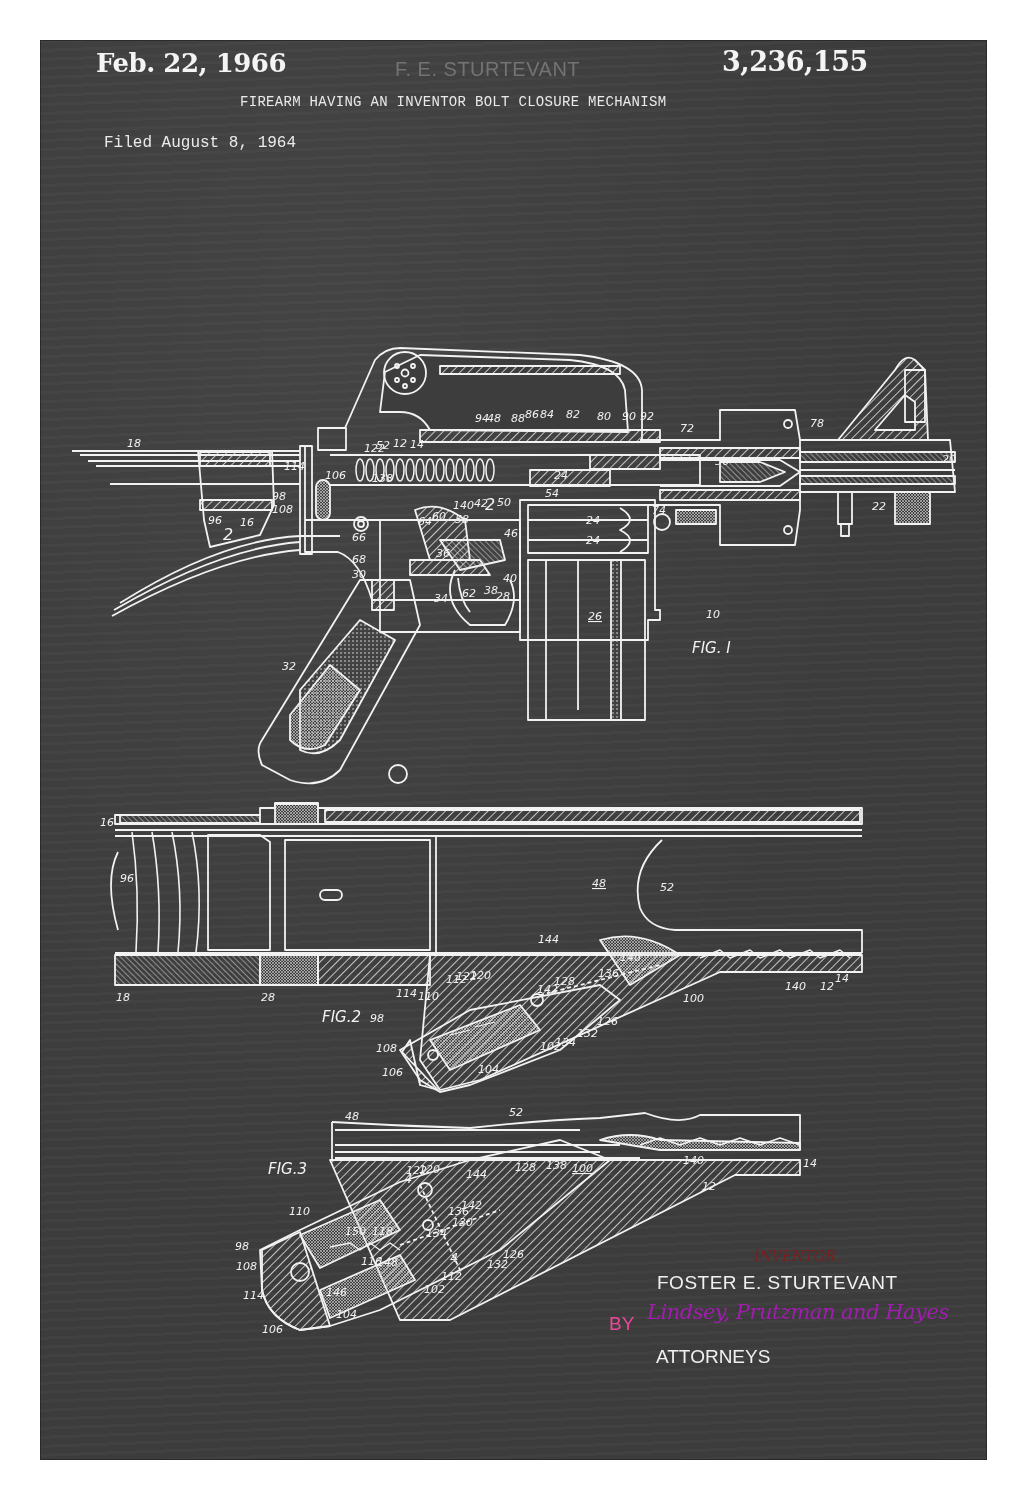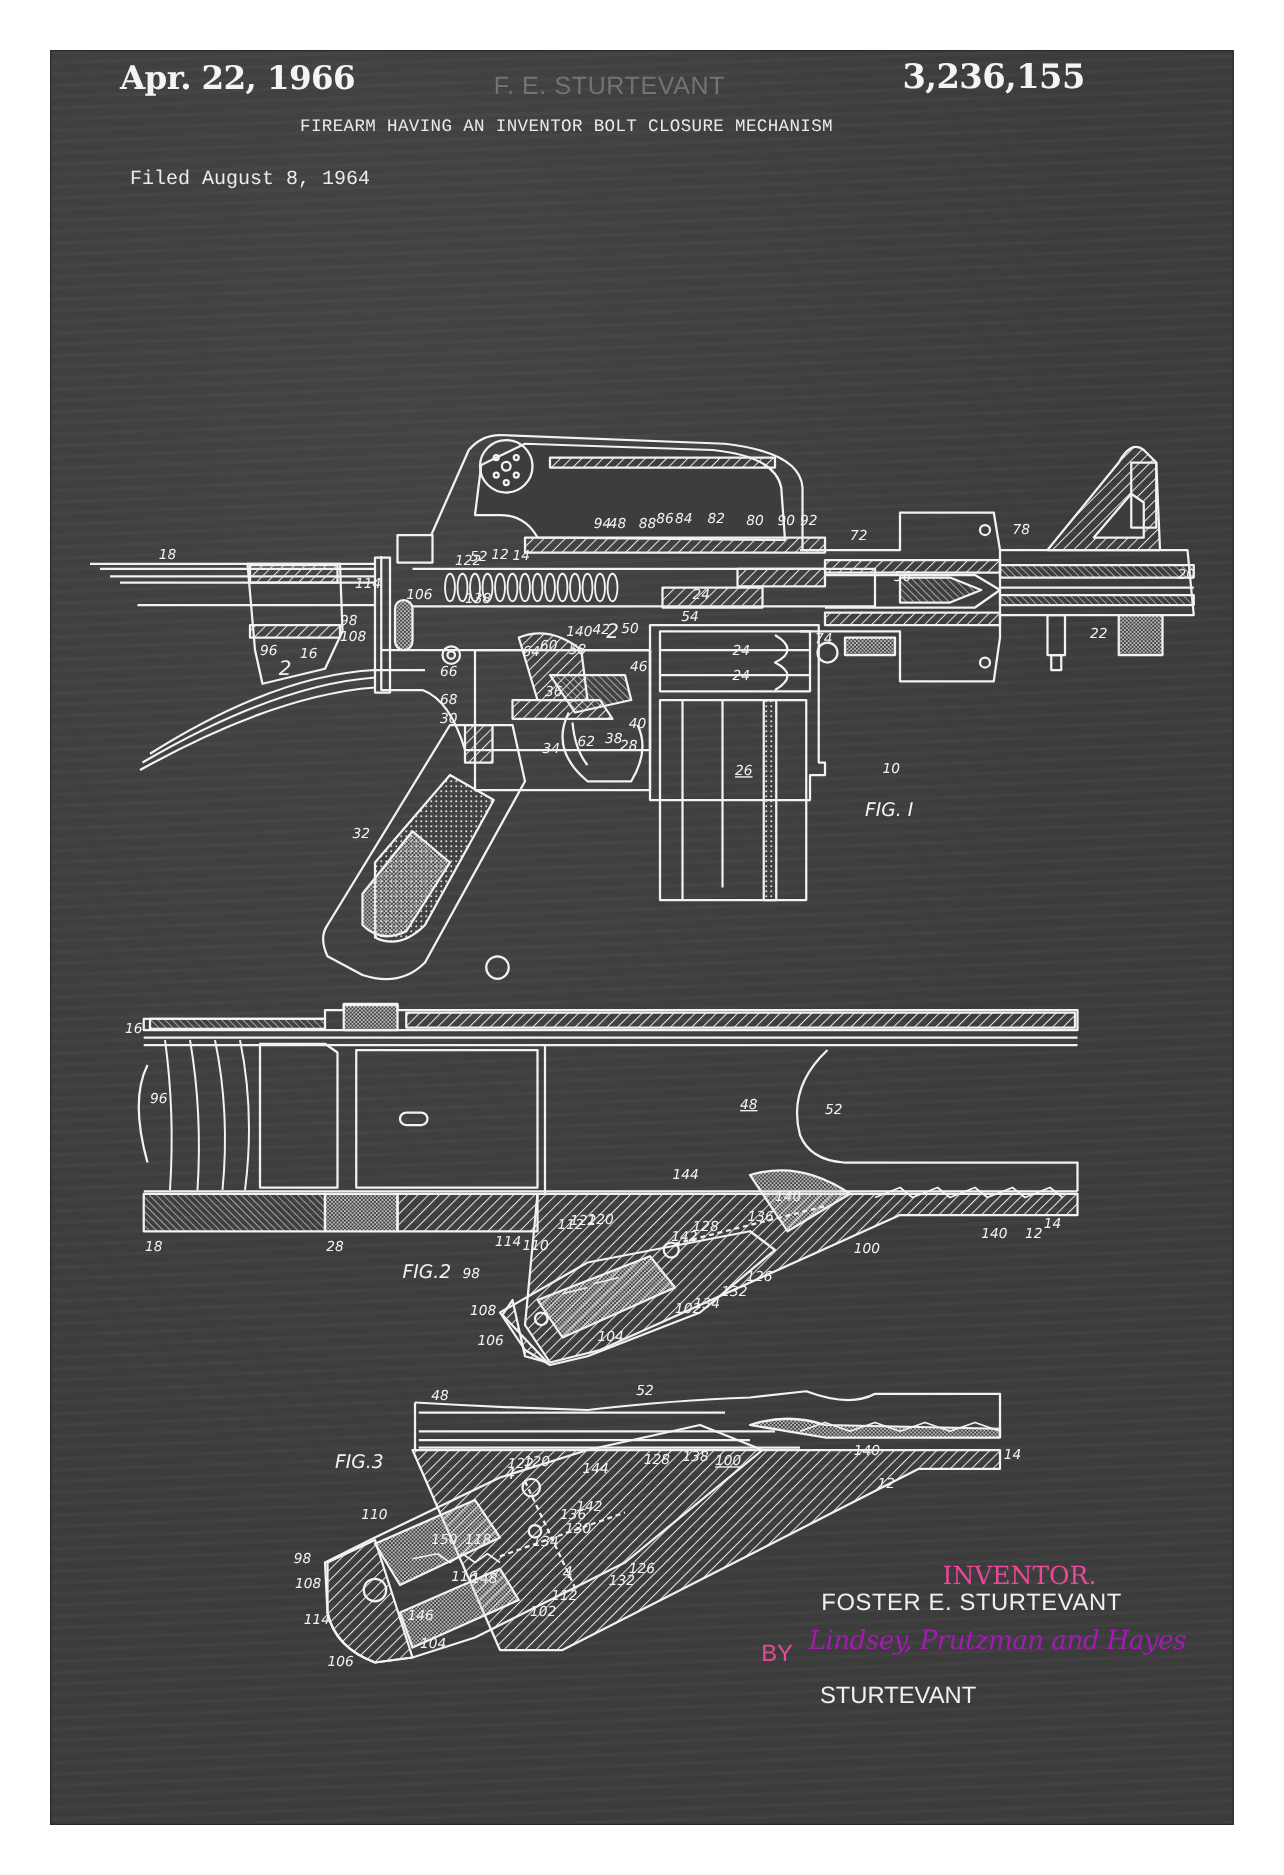--- a/index.html
+++ b/index.html
@@ -12,33 +12,33 @@
     box-shadow: inset 0 0 0 1px #2a2a2a;}
   .serif{font-family:"DejaVu Serif","Liberation Serif",serif;}
   .mono{font-family:"Liberation Mono","DejaVu Sans Mono",monospace;}
   .sans{font-family:"Liberation Sans","DejaVu Sans",sans-serif;}
   .hdr-date{position:absolute;left:96px;top:48px;color:#f4f4f4;font-size:26px;font-weight:bold;letter-spacing:-0.5px;}
   .hdr-inventor{position:absolute;left:395px;top:58px;color:#737373;font-size:20px;letter-spacing:0.5px;}
   .hdr-number{position:absolute;left:722px;top:46px;color:#f4f4f4;font-size:27px;font-weight:bold;letter-spacing:-0.5px;}
   .hdr-title{position:absolute;left:240px;top:94px;color:#eaeaea;font-size:14px;letter-spacing:0.3px;}
   .hdr-filed{position:absolute;left:104px;top:134px;color:#eaeaea;font-size:16px;}
   .drawing{position:absolute;left:0;top:0;}
-  .sig-inventor-label{position:absolute;left:754px;top:1248px;color:#ec4899;font-size:20px;}
+  .sig-inventor-label{position:absolute;left:754px;top:1248px;color:#7f1d1d;font-size:14px;font-style:italic;}
   .sig-inventor-name{position:absolute;left:642px;top:1272px;color:#f0f0f0;font-size:19px;letter-spacing:0.5px;margin-left:15px;}
   .sig-by{position:absolute;left:609px;top:1313px;color:#ec4899;font-size:19px;}
   .sig-script{position:absolute;left:647px;top:1300px;color:#a21caf;font-size:21px;font-style:italic;font-family:"DejaVu Serif","Liberation Serif",serif;letter-spacing:-0.5px;}
   .sig-attorneys{position:absolute;left:656px;top:1346px;color:#f0f0f0;font-size:19px;}
   .lbl{fill:#f2f2f2;font-family:"DejaVu Sans","Liberation Sans",sans-serif;font-style:italic;}
 </style>
 </head>
 <body>
 
 <div class="panel"></div>
 
-<div class="hdr-date serif">Apr. 22, 1966</div>
+<div class="hdr-date serif">Feb. 22, 1966</div>
 <div class="hdr-inventor sans">F. E. STURTEVANT</div>
 <div class="hdr-number serif">3,236,155</div>
 <div class="hdr-title mono">FIREARM HAVING AN INVENTOR BOLT CLOSURE MECHANISM</div>
 <div class="hdr-filed mono">Filed August 8, 1964</div>
 
 <svg class="drawing" width="1027" height="1500" viewBox="0 0 1027 1500">
   <defs>
     <pattern id="hatch" width="6" height="6" patternUnits="userSpaceOnUse" patternTransform="rotate(45)">
       <line x1="0" y1="0" x2="0" y2="6" stroke="#e8e8e8" stroke-width="1.6"></line>
     </pattern>
@@ -349,13 +349,13 @@
     <text x="503" y="1258">126</text>
     <text x="404" y="1183" font-size="13">4</text>
     <text x="450" y="1262" font-size="13">4</text>
   </g>
 </svg>
 
 <div class="sig-inventor-label serif">INVENTOR.</div>
 <div class="sig-inventor-name sans">FOSTER  E. STURTEVANT</div>
 <div class="sig-by sans">BY</div>
 <div class="sig-script">Lindsey, Prutzman and Hayes</div>
-<div class="sig-attorneys sans">STURTEVANT</div>
+<div class="sig-attorneys sans">ATTORNEYS</div>
 
 </body></html>

